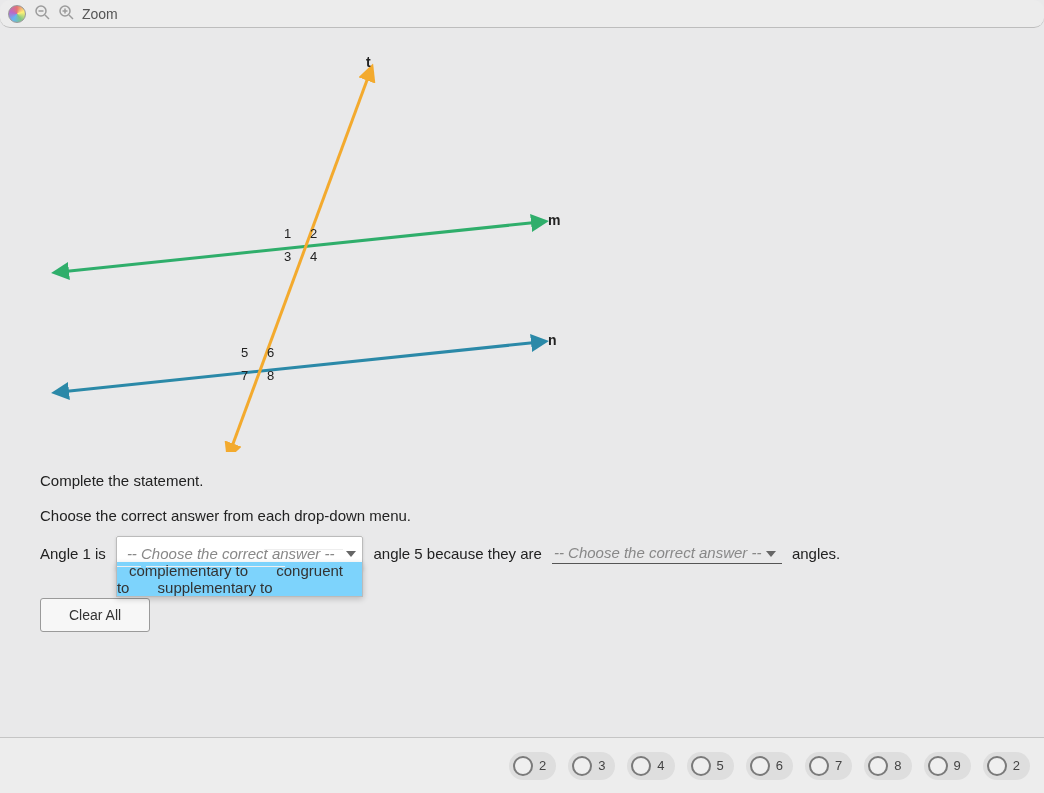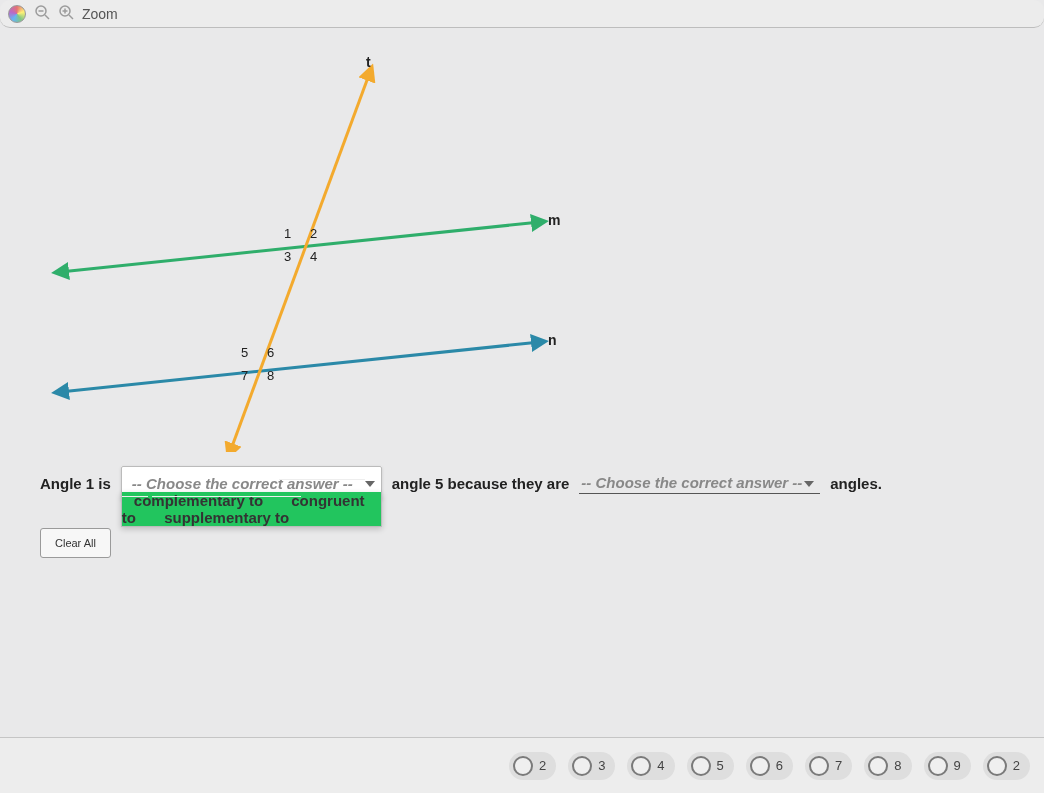--- a/index.html
+++ b/index.html
@@ -36,37 +36,36 @@
     height: 400px;
     margin-bottom: 20px;
   }
   .diagram svg { position:absolute; inset:0; }
   .lbl { position:absolute; font-size:14px; font-weight:bold; color:#222; }
   .num { position:absolute; font-size:13px; color:#222; }
   .prompt { font-size:15px; color:#222; margin: 10px 0 18px 0; }
   .answer-row {
     display:flex; align-items:center; gap:10px; font-size:15px; color:#222;
     flex-wrap:nowrap;
-    font-weight:bold;
   }
   .dropdown {
     position:relative; display:inline-block;
   }
   .dd-field {
     border:1px solid #bbb; background:#fff; color:#888;
     font-style:italic;
     padding:8px 28px 8px 10px; min-width:260px;
     box-shadow:0 1px 3px rgba(0,0,0,.15);
     border-radius:2px;
     cursor:pointer;
     position:relative;
   }
   .dd-menu {
     position:absolute; top:100%; left:0; right:0;
-    background:#22c55e; border:1px solid #bbb; border-top:none;
+    background:#7dd3fc; border:1px solid #bbb; border-top:none;
     box-shadow:0 2px 6px rgba(0,0,0,.2);
     z-index:5;
   }
   .dd-item {
     padding:12px 12px; font-size:15px; color:#333; cursor:pointer;
     border-top:1px solid #eee;
   }
   .dd-item:first-child{border-top:none;}
   .second-dd {
     border:none; border-bottom:1px solid #555; background:transparent;
@@ -77,22 +76,22 @@
     position:absolute; right:6px; top:50%; transform:translateY(-35%);
     border-left:5px solid transparent; border-right:5px solid transparent;
     border-top:6px solid #666;
   }
   .clear-btn {
     margin-top:34px;
     display:inline-block;
     border:1px solid #9a9a9a;
     background:#f7f7f7;
     color:#333;
-    font-size:11px;
-    padding:8px 14px;
+    font-size:14px;
+    padding:8px 28px;
     border-radius:3px;
     cursor:pointer;
     text-align:right;
   }
   .pager {
     position:absolute;
     left:0; right:0; bottom:0;
     height:56px;
     border-top:1px solid #c5c5c5;
     display:flex;
@@ -168,20 +167,22 @@
     <span class="num" style="left:270px; top:174px;">2</span>
     <span class="num" style="left:244px; top:197px;">3</span>
     <span class="num" style="left:270px; top:197px;">4</span>
 
     <span class="num" style="left:201px; top:293px;">5</span>
     <span class="num" style="left:227px; top:293px;">6</span>
     <span class="num" style="left:201px; top:316px;">7</span>
     <span class="num" style="left:227px; top:316px;">8</span>
   </div>
 
+  <p class="prompt">Complete the statement.</p>
+  <p class="prompt">Choose the correct answer from each drop-down menu.</p>
 
   <div class="answer-row">
     <span>Angle 1 is</span>
 
     <span class="dropdown">
       <span class="dd-field">
         <span>-- Choose the correct answer --</span>
         <span class="caret"></span>
       </span>
       <span class="dd-menu">

